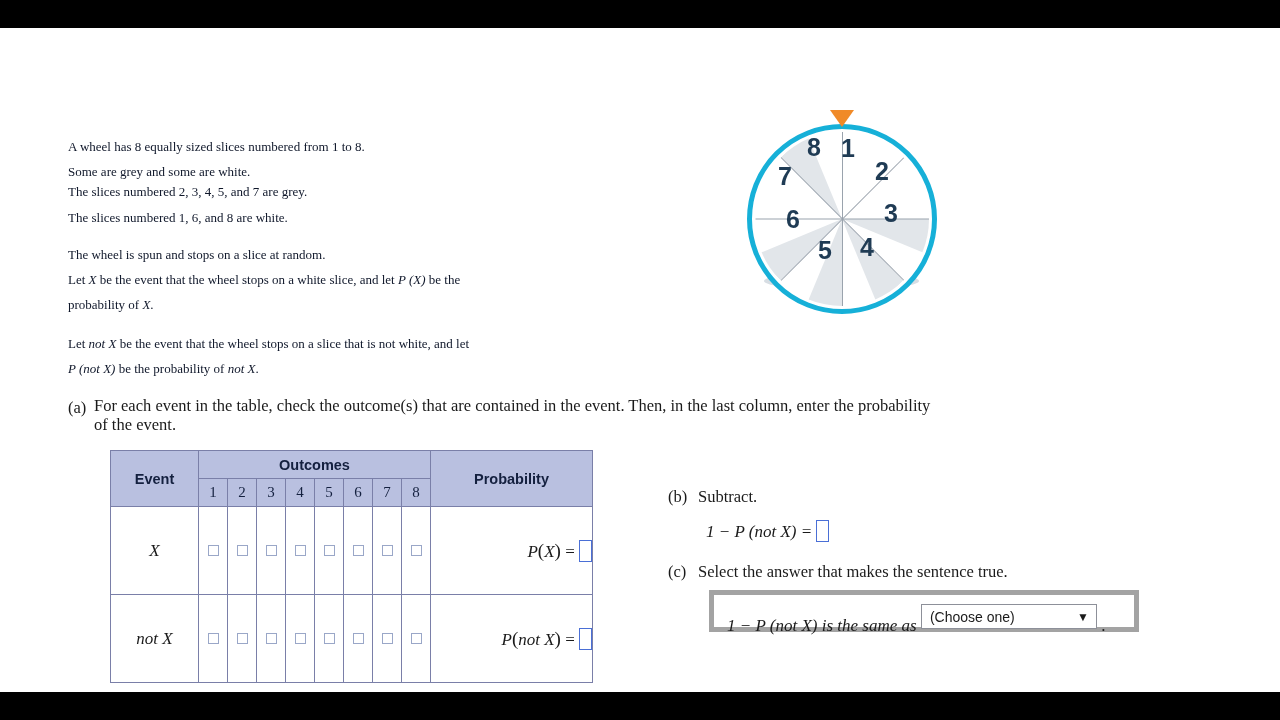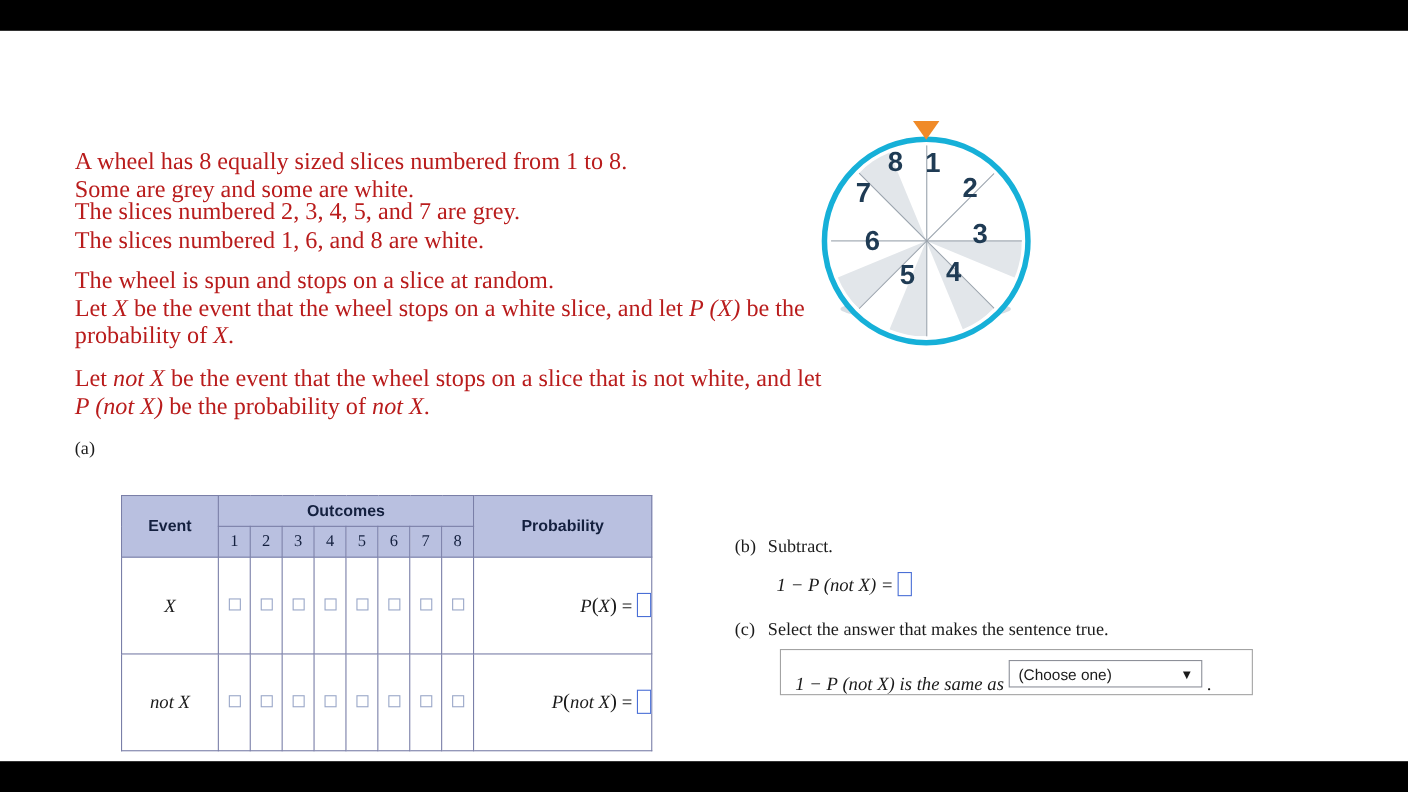--- a/index.html
+++ b/index.html
@@ -21,22 +21,22 @@
     left:68px; top:28px;
     font-family:"Liberation Sans", sans-serif;
     font-weight:bold;
     font-size:17px;
     color:#0a9fc1;
     letter-spacing:0.1px;
   }
   .para {
     position:absolute;
     font-family:"Liberation Serif", serif;
-    font-size:22px;
-    color:#b91c1c;
+    font-size:13px;
+    color:#0f172a;
     line-height:25px;
     white-space:nowrap;
   }
   .it { font-style:italic; }
   .mathvar { font-style:italic; font-family:"Liberation Serif", serif; }
 
   
   #wheel-wrap { position:absolute; left:742px; top:72px; width:200px; height:220px; }
   #wheel-shadow {
     position:absolute; left:22px; top:172px; width:155px; height:18px;
@@ -123,21 +123,21 @@
   }
   .ansbox {
     display:inline-block; width:13px; height:22px;
     border:1px solid #4a6fd6; background:#fff; vertical-align:-5px;
   }
 
   
   #b-expr { position:absolute; left:706px; top:492px; font-family:"Liberation Serif", serif; font-size:17px; color:#1a1a1a; white-space:nowrap; }
   #c-box {
     position:absolute; left:709px; top:562px; width:430px; height:42px;
-    border:1px solid #a3a3a3; background:#fff;
+    border:5px solid #a3a3a3; background:#fff;
   }
   #c-inner {
     position:absolute; left:13px; top:9px;
     font-family:"Liberation Serif", serif; font-size:17px; color:#1a1a1a; white-space:nowrap;
   }
   .select {
     display:inline-block;
     border:1px solid #8d9099;
     background:#fff;
     font-family:"Liberation Sans", sans-serif;
@@ -212,20 +212,24 @@
     <div class="num" style="left:134px; top:99px;">3</div>
     <div class="num" style="left:110px; top:133px;">4</div>
     <div class="num" style="left:68px; top:136px;">5</div>
     <div class="num" style="left:36px; top:105px;">6</div>
     <div class="num" style="left:28px; top:62px;">7</div>
     <div class="num" style="left:57px; top:33px;">8</div>
     <div id="pointer"></div>
   </div>
 
   <div class="plabel" style="left:68px; top:370px;">(a)</div>
+  <div id="qa-text">
+    <span>For each event in the table, check the outcome(s) that are contained in the event. Then, in the last column, enter the probability</span><br>
+    <span>of the event.</span>
+  </div>
 
   <table id="tbl">
     <tbody>
         <tr>
       <td class="hdr" rowspan="2" style="width:88px;">Event</td>
       <td class="hdr" colspan="8" style="height:28px;">Outcomes</td>
       <td class="hdr" rowspan="2" style="width:162px;">Probability</td>
     </tr>
     <tr>
       <td class="hdr-num" style="width:29px; height:28px;">1</td>

